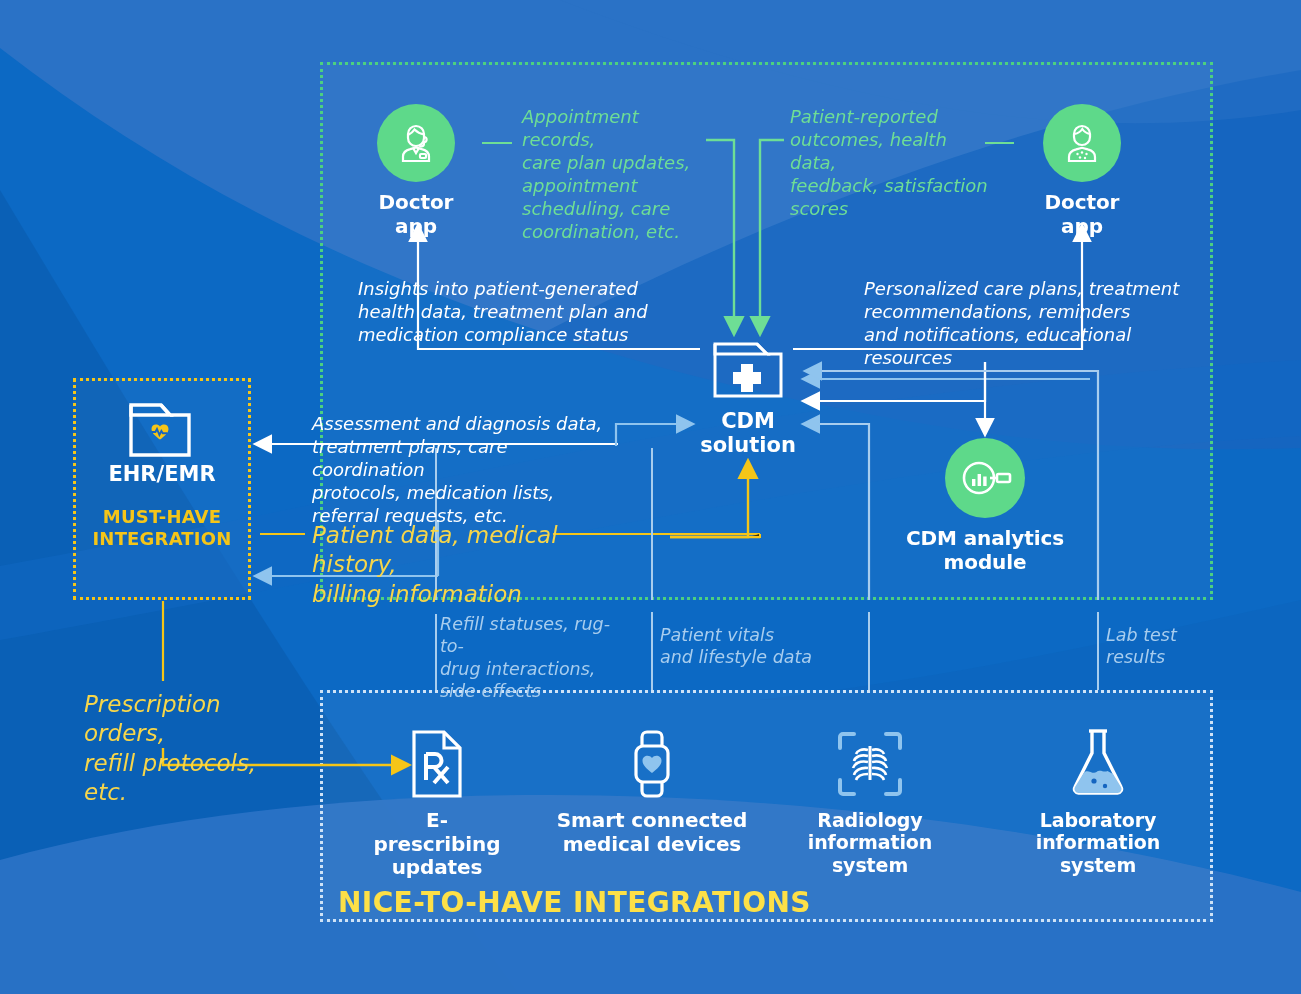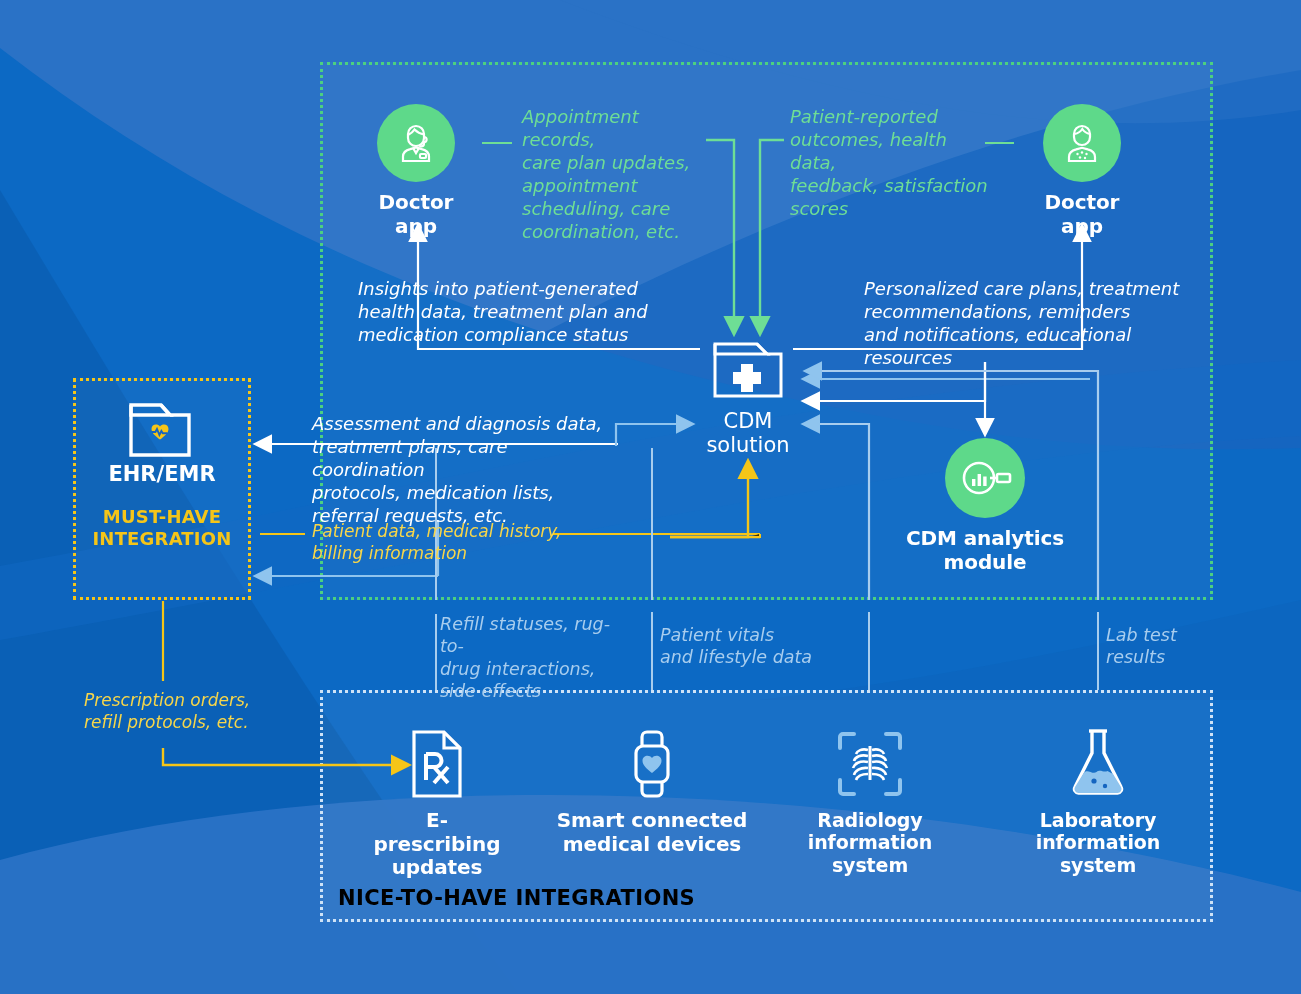--- a/index.html
+++ b/index.html
@@ -48,32 +48,32 @@
   
   .ehr-node{position:absolute;left:73px;top:398px;width:178px;z-index:4;text-align:center;}
   .ehr-title{color:#fff;font-weight:bold;font-size:21px;}
   .ehr-sub{
     color:#f5c518;font-weight:bold;font-size:18px;line-height:1.2;
     margin-top:20px;white-space:pre-line;letter-spacing:0.2px;
   }
 
   
   .cdm-node{position:absolute;left:678px;top:336px;width:140px;z-index:4;text-align:center;}
-  .cdm-label{color:#fff;font-weight:normal;font-size:21px;line-height:1.15;margin-top:7px;white-space:pre-line;}
+  .cdm-label{color:#fff;font-weight:bold;font-size:21px;line-height:1.15;margin-top:7px;white-space:pre-line;}
 
   
   .cap{position:absolute;z-index:5;font-style:italic;line-height:1.28;white-space:pre-line;}
   .cap.green{color:#6ede95;font-size:18px;}
   .cap.white{color:#ffffff;font-size:18px;}
-  .cap.yellow{color:#f7d64a;font-size:17px;}
+  .cap.yellow{color:#f7d64a;font-size:23px;}
   .cap.pale{color:#a8cdee;font-size:17.5px;}
 
   .bottom-title{
     position:absolute;left:338px;top:886px;z-index:5;
-    color:#000000;font-weight:bold;font-size:21px;letter-spacing:0.4px;
+    color:#fde047;font-weight:bold;font-size:28px;letter-spacing:0.4px;
   }
 </style>
 </head>
 <body>
 
 <div id="stage">
 
   <svg id="bg" viewBox="0 0 1301 994" preserveAspectRatio="none">
     <rect x="0" y="0" width="1301" height="994" fill="#1565c0"></rect>
 

